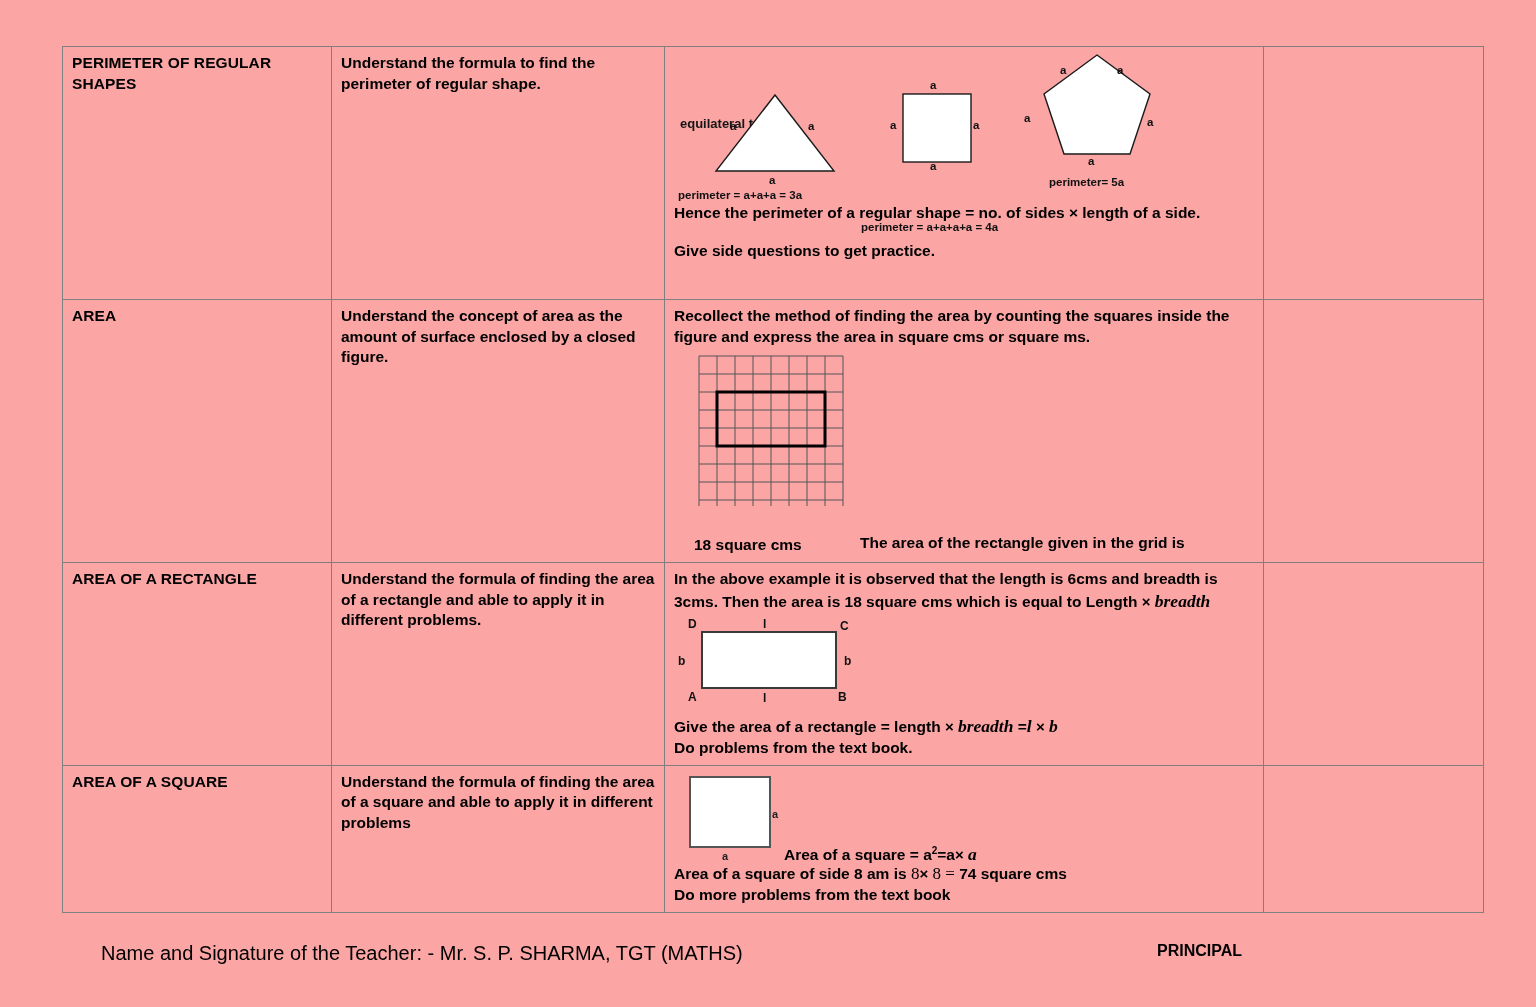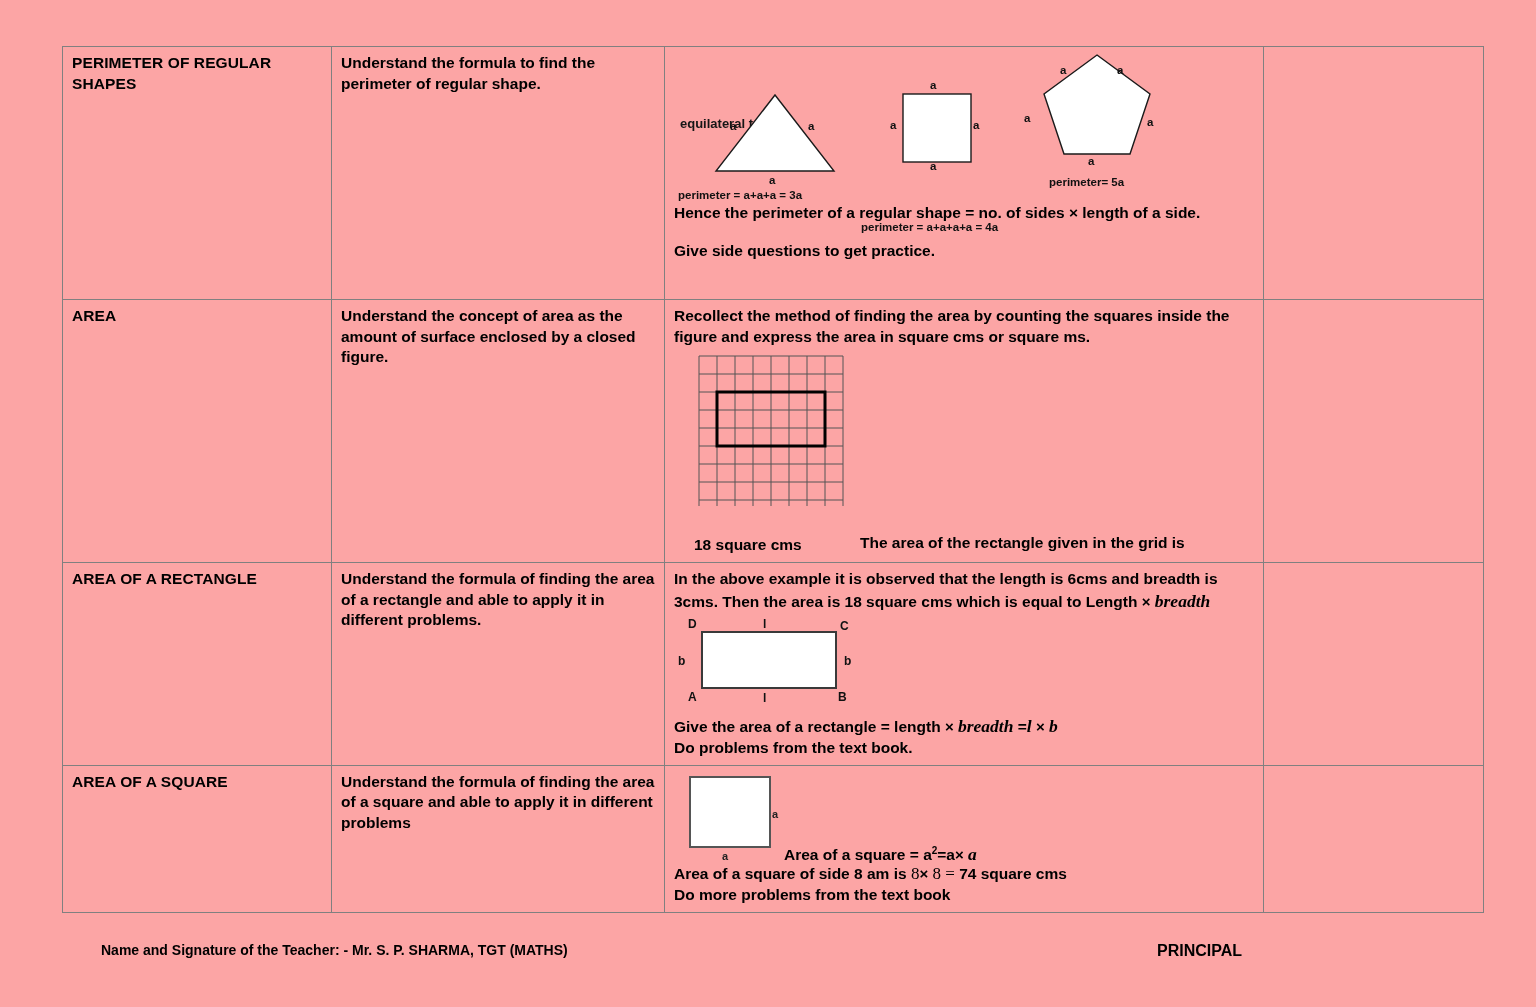--- a/index.html
+++ b/index.html
@@ -112,21 +112,21 @@
     font-size: 17px;
   }
   .times { font-weight: bold; font-size: 15px; }
 
   
   .footer {
     position: absolute; left: 0; top: 942px; width: 1536px; height: 40px;
   }
   .footer-name {
     position: absolute; left: 101px; top: 0px;
-    font-size: 14px; font-weight: bold; white-space: nowrap;
+    font-size: 20px; font-weight: normal; white-space: nowrap;
   }
   .footer-principal {
     position: absolute; left: 1157px; top: 0px;
     font-size: 16px; font-weight: bold; white-space: nowrap;
   }
 </style>
 </head>
 <body>
 
 <div class="page">

